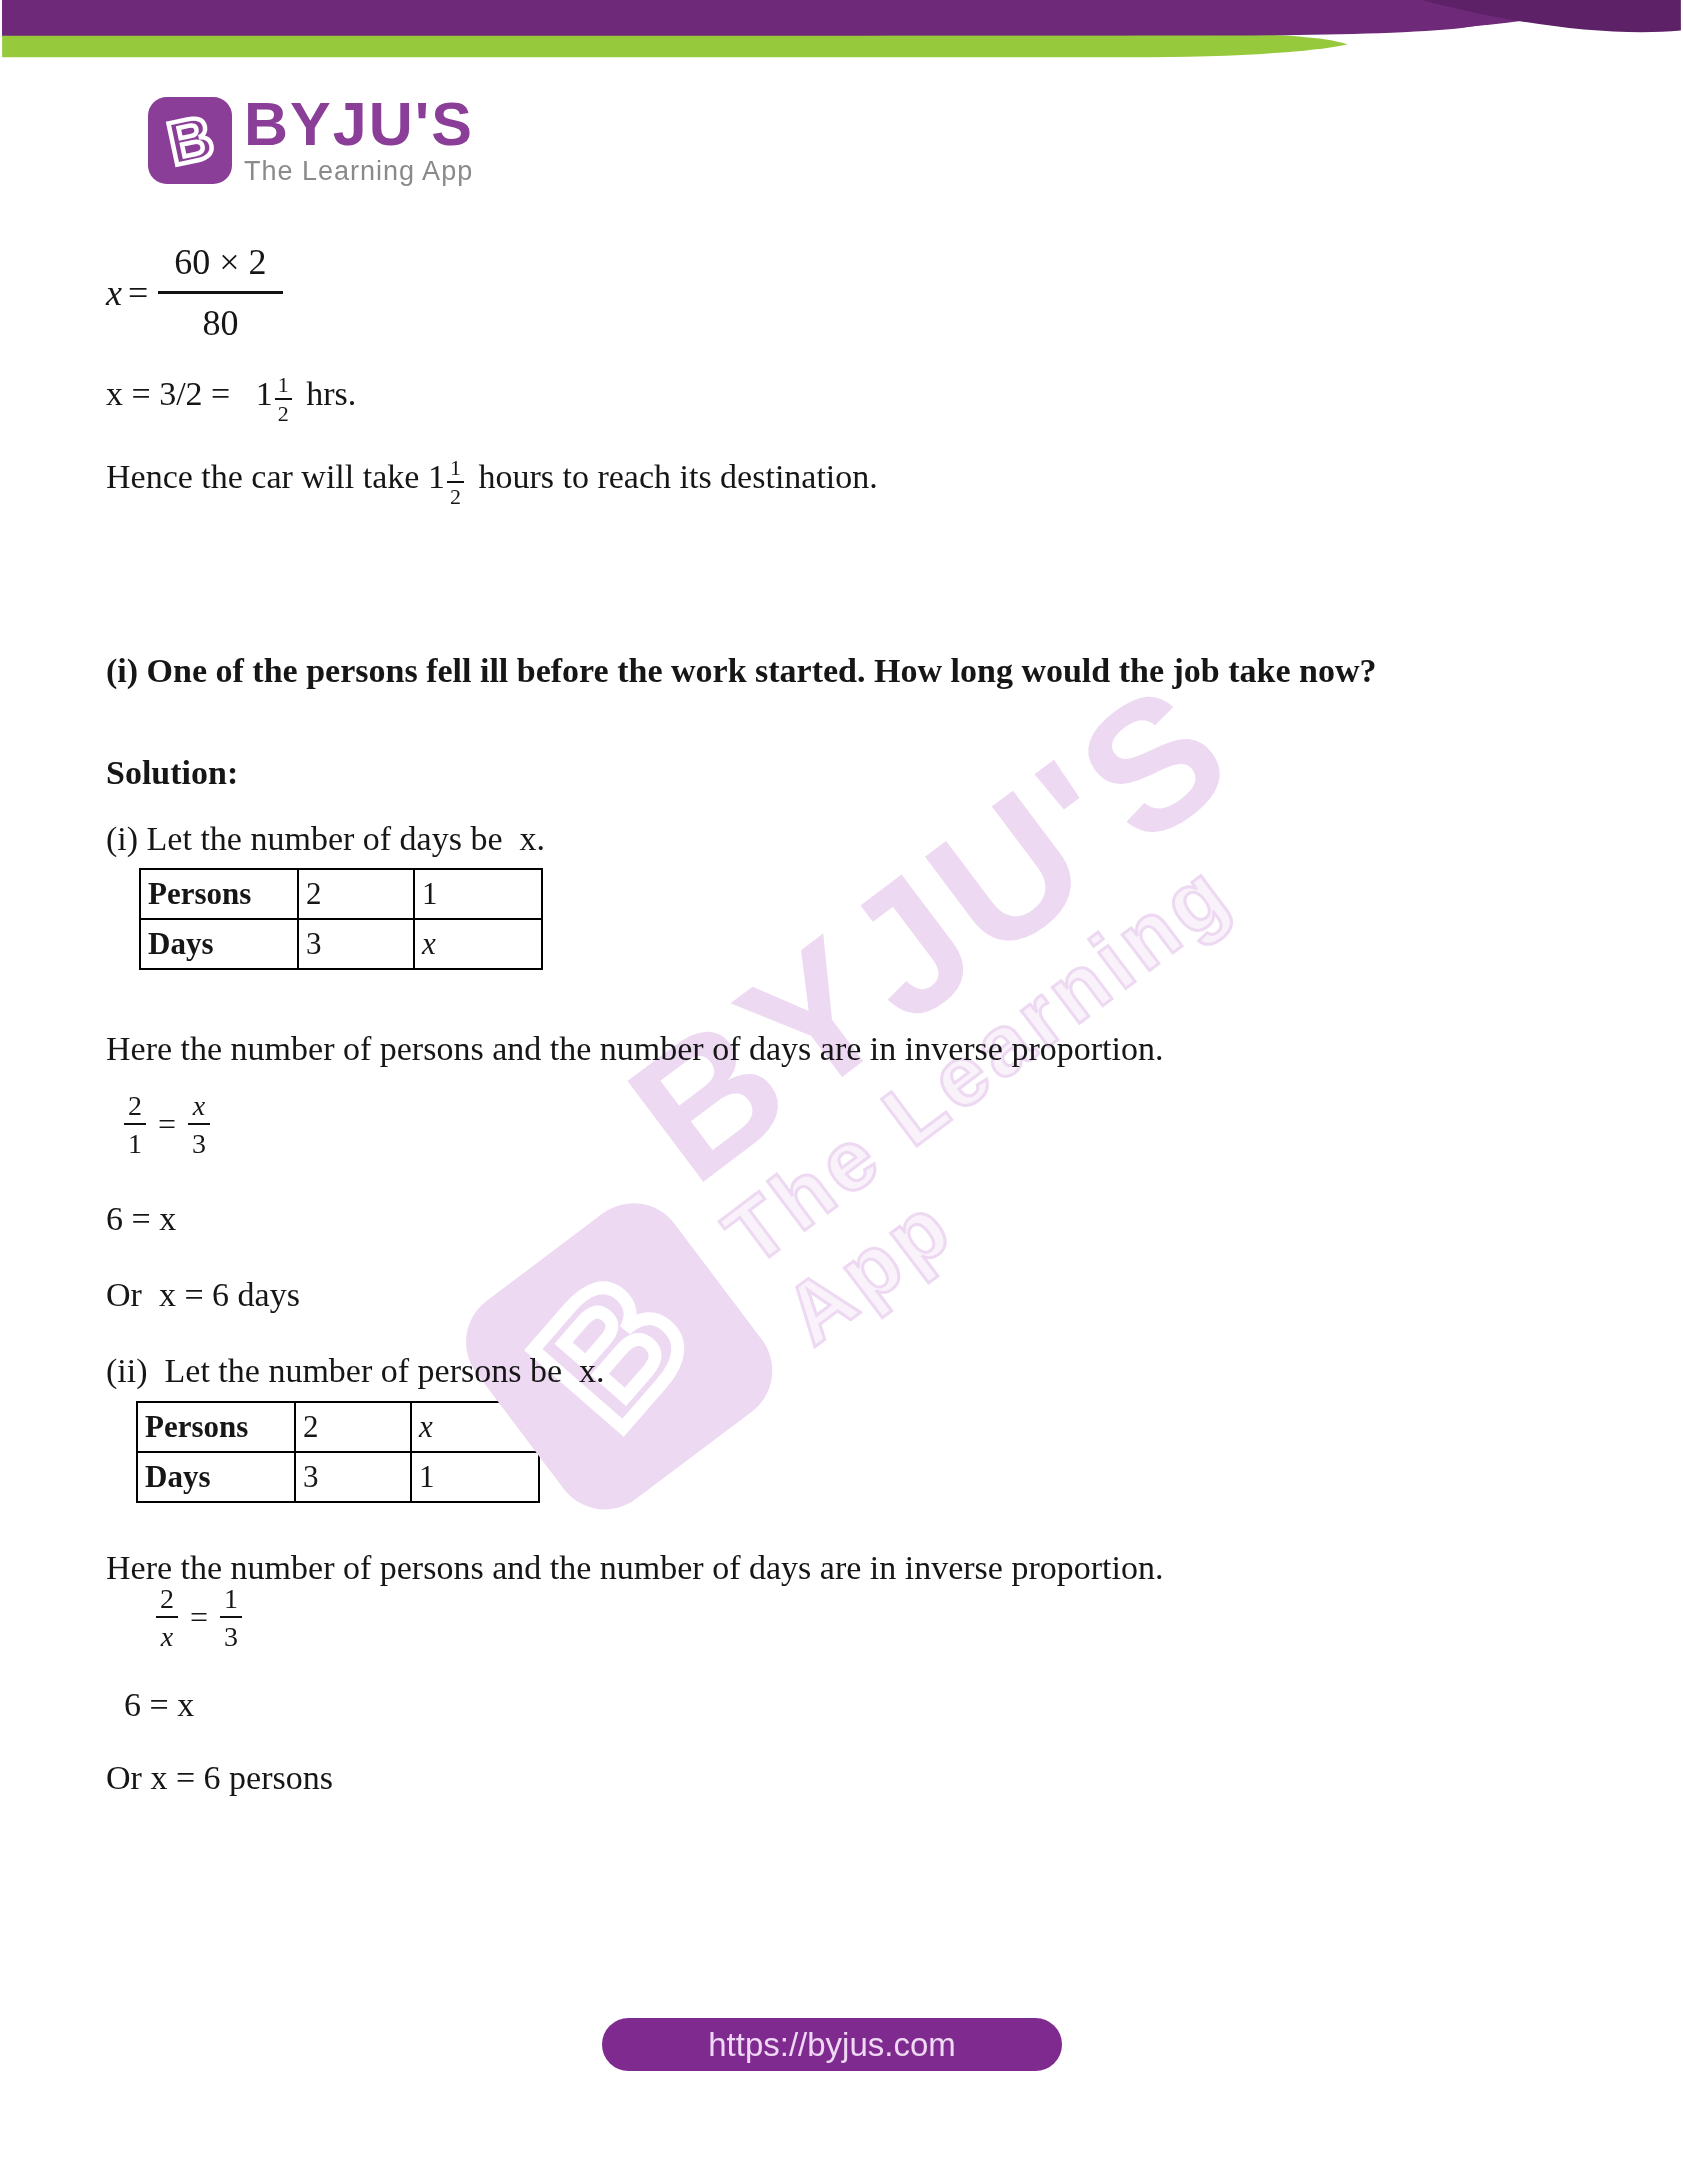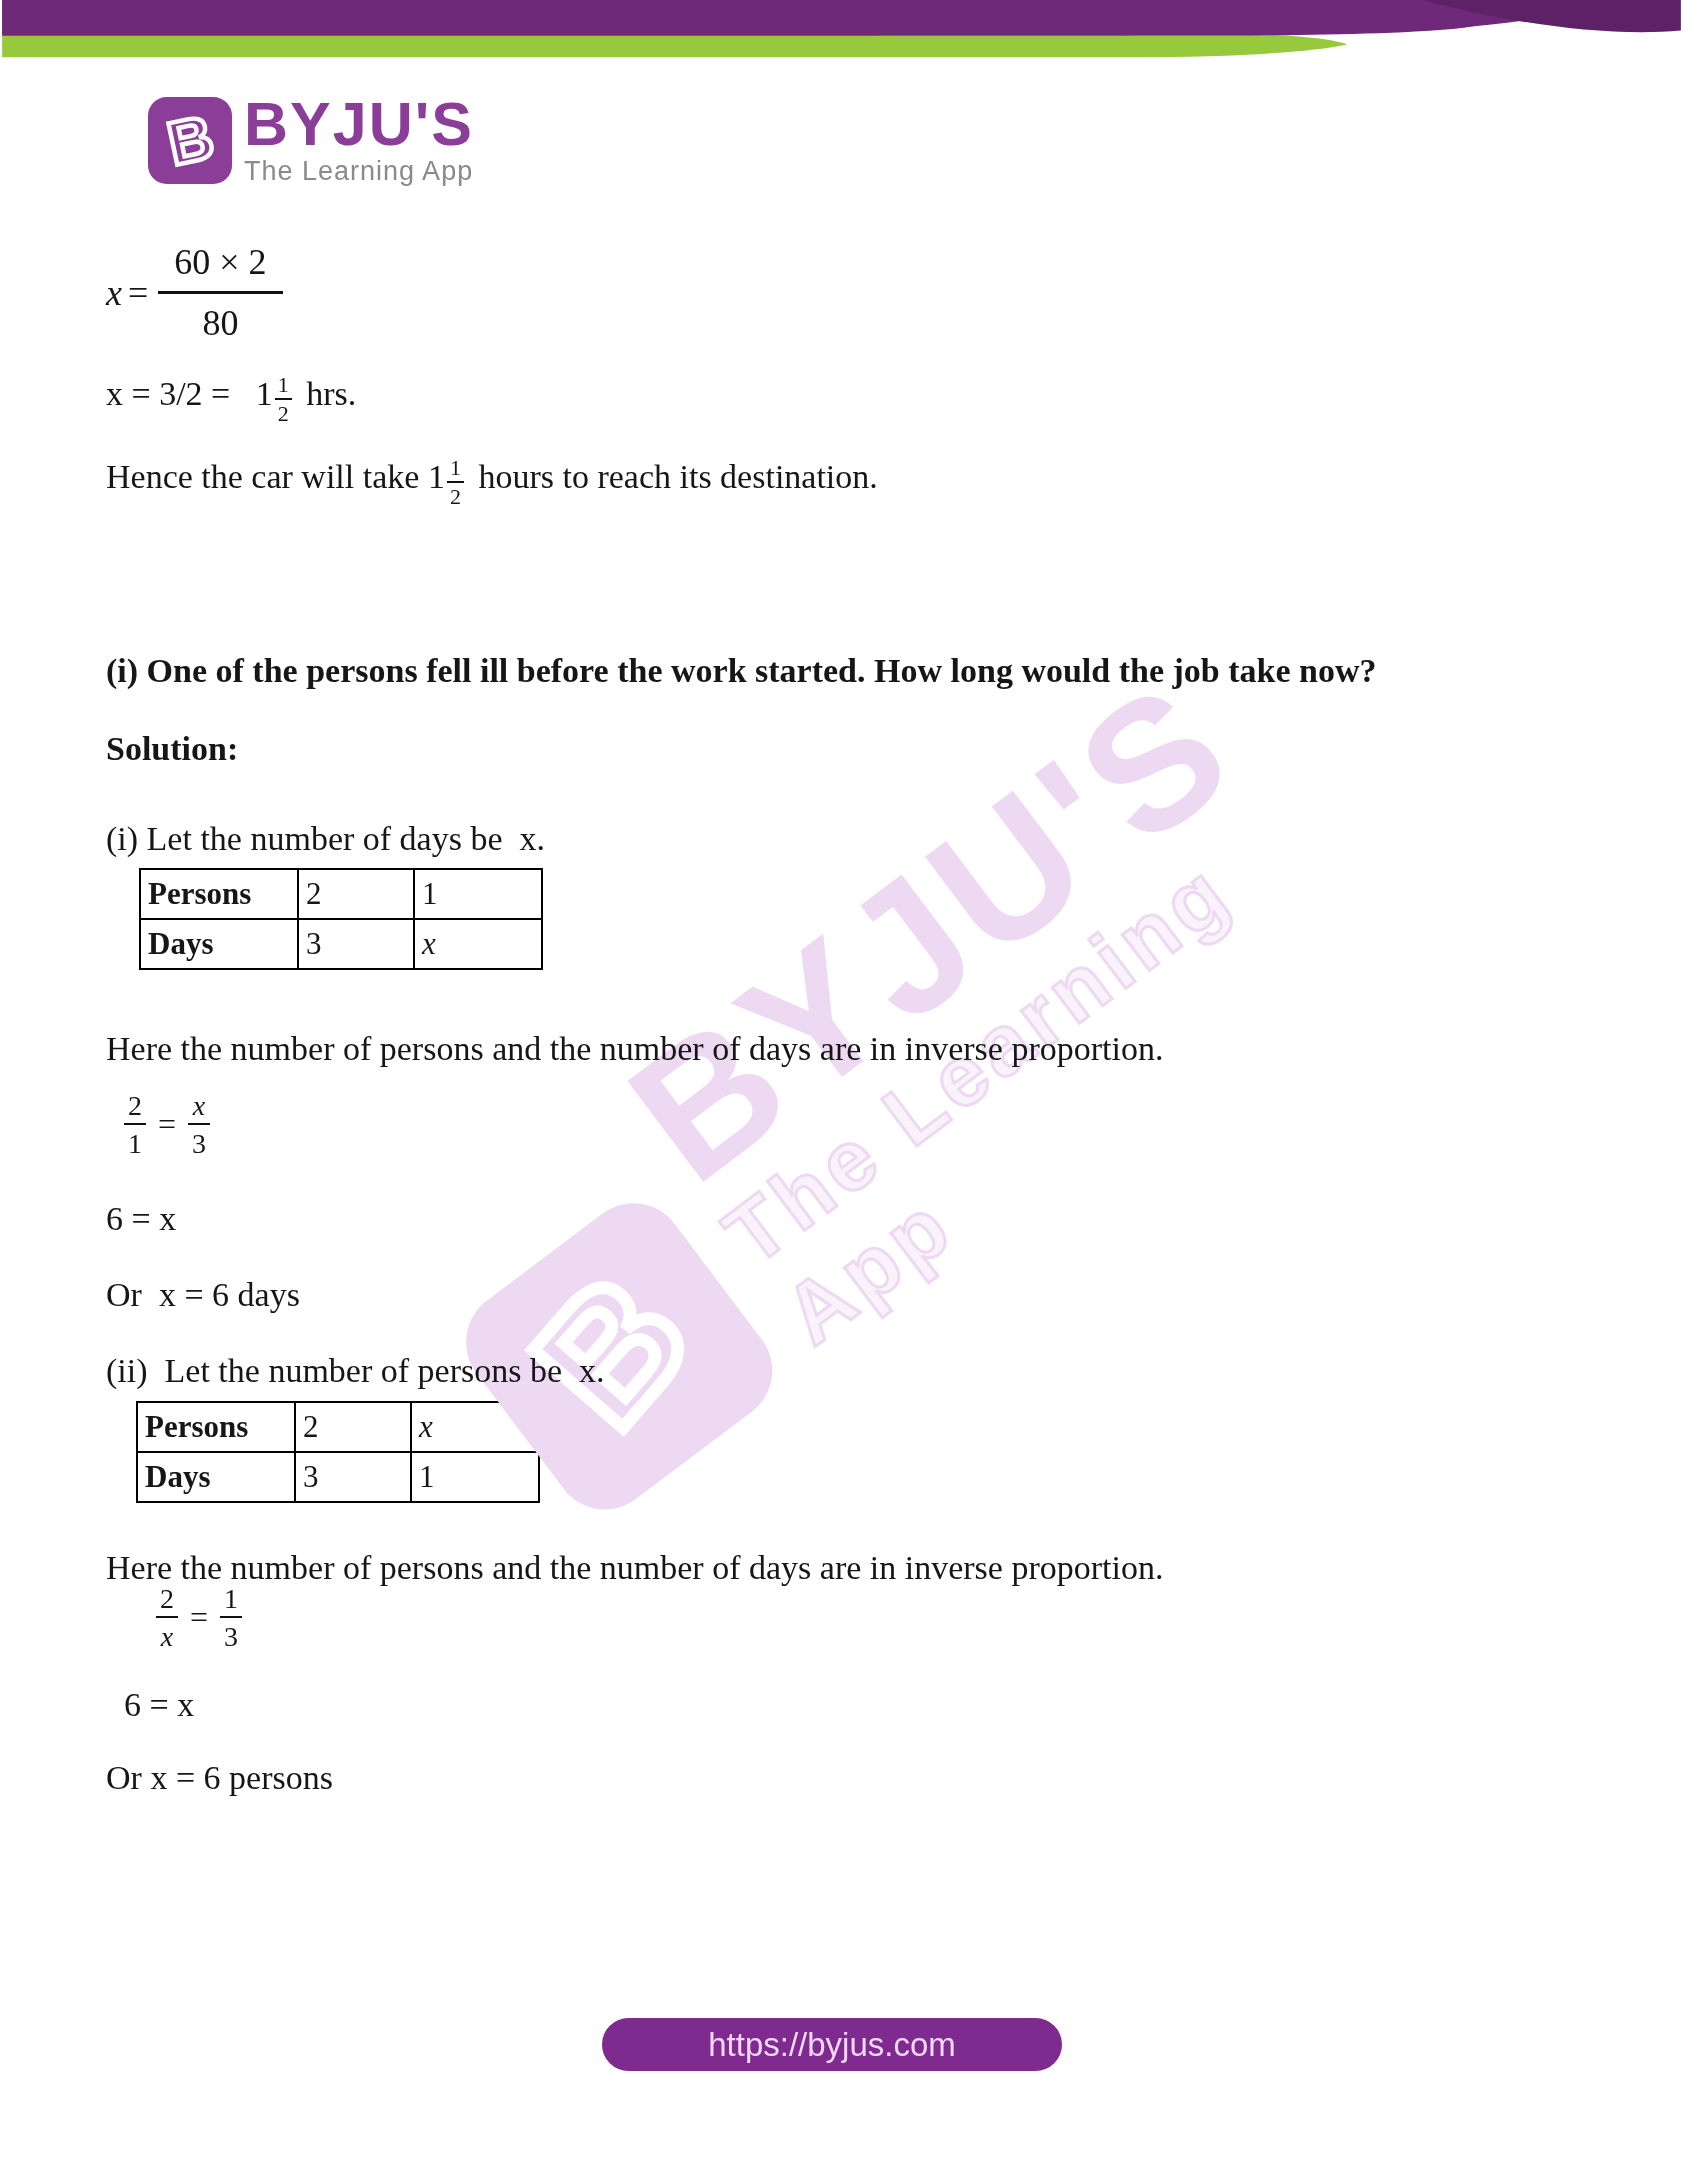--- a/index.html
+++ b/index.html
@@ -122,21 +122,21 @@
   </div>
 
   <div class="abs bodytext" style="left:106px;top:457px;">
     <span>Hence the car will take</span>
     <span>1</span><span class="sfrac"><span class="n">1</span><span class="d">2</span></span>
     <span>hours to reach its destination.</span>
   </div>
 
   <div class="abs bodytext boldtext" style="left:106px;top:632px;margin-top:20px;">(i) One of the persons fell ill before the work started. How long would the job take now?</div>
 
-  <div class="abs bodytext boldtext" style="left:106px;top:730px;">Solution:</div>
+  <div class="abs bodytext boldtext" style="left:106px;top:754px;">Solution:</div>
 
   <div class="abs bodytext" style="left:106px;top:820px;">(i) Let the number of days be &nbsp;x.</div>
 
   <table class="ptable abs" style="left:139px;top:868px;">
     <tbody>
         <tr>
       <td class="c1">Persons</td>
       <td class="c2">2</td>
       <td class="c3">1</td>
     </tr>

